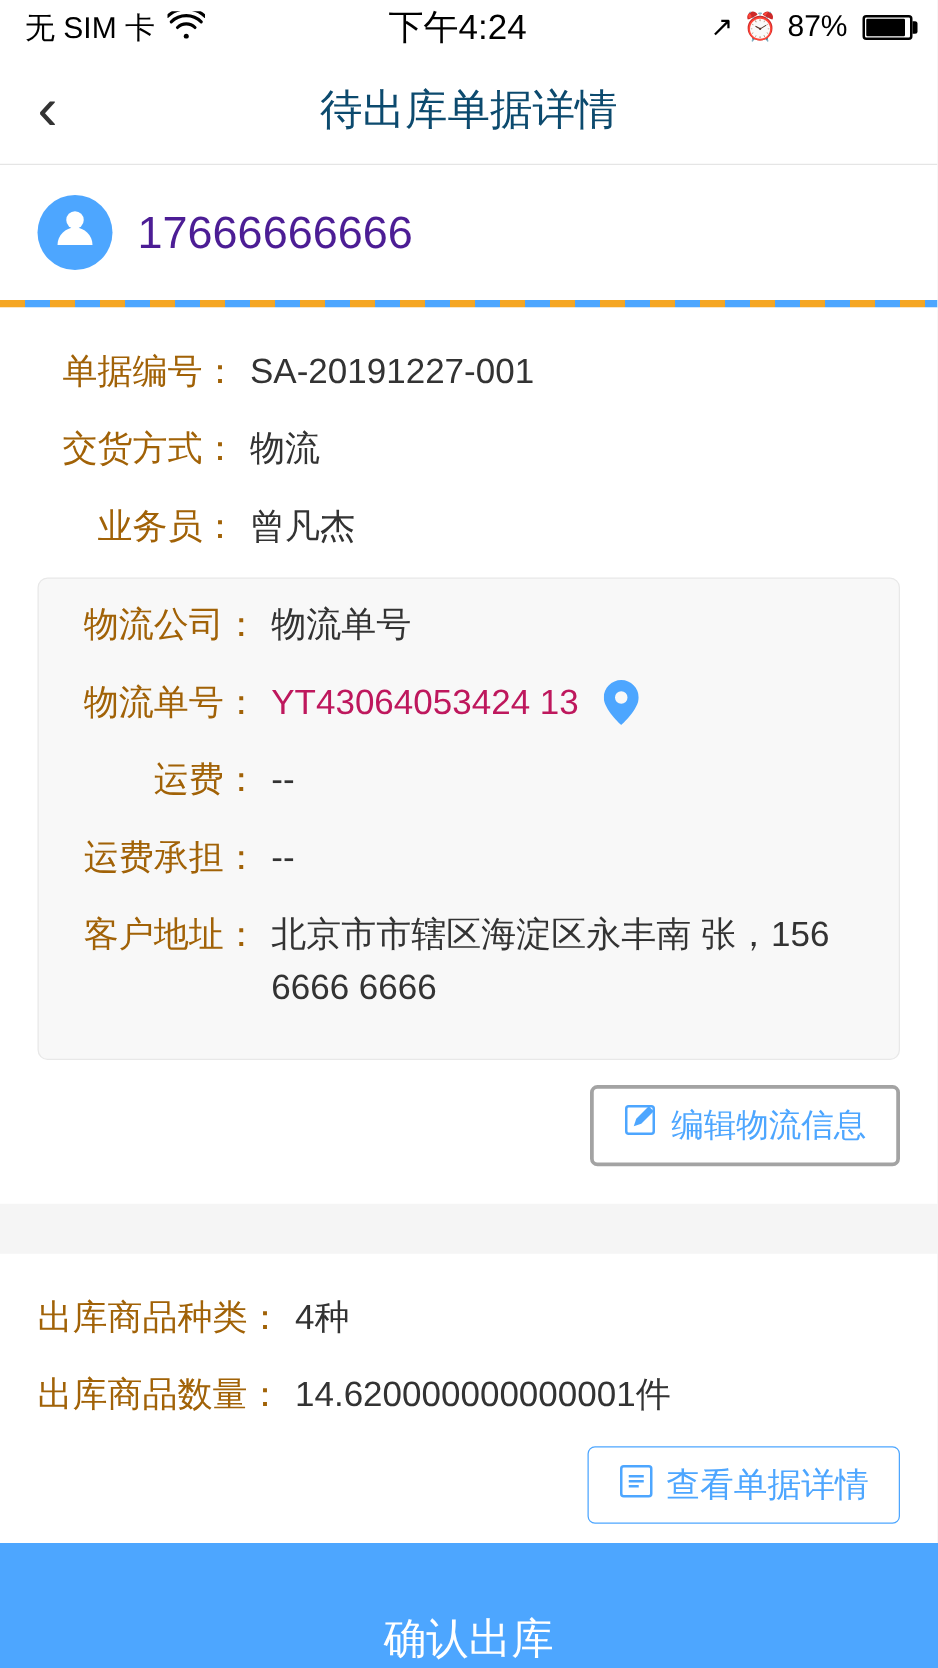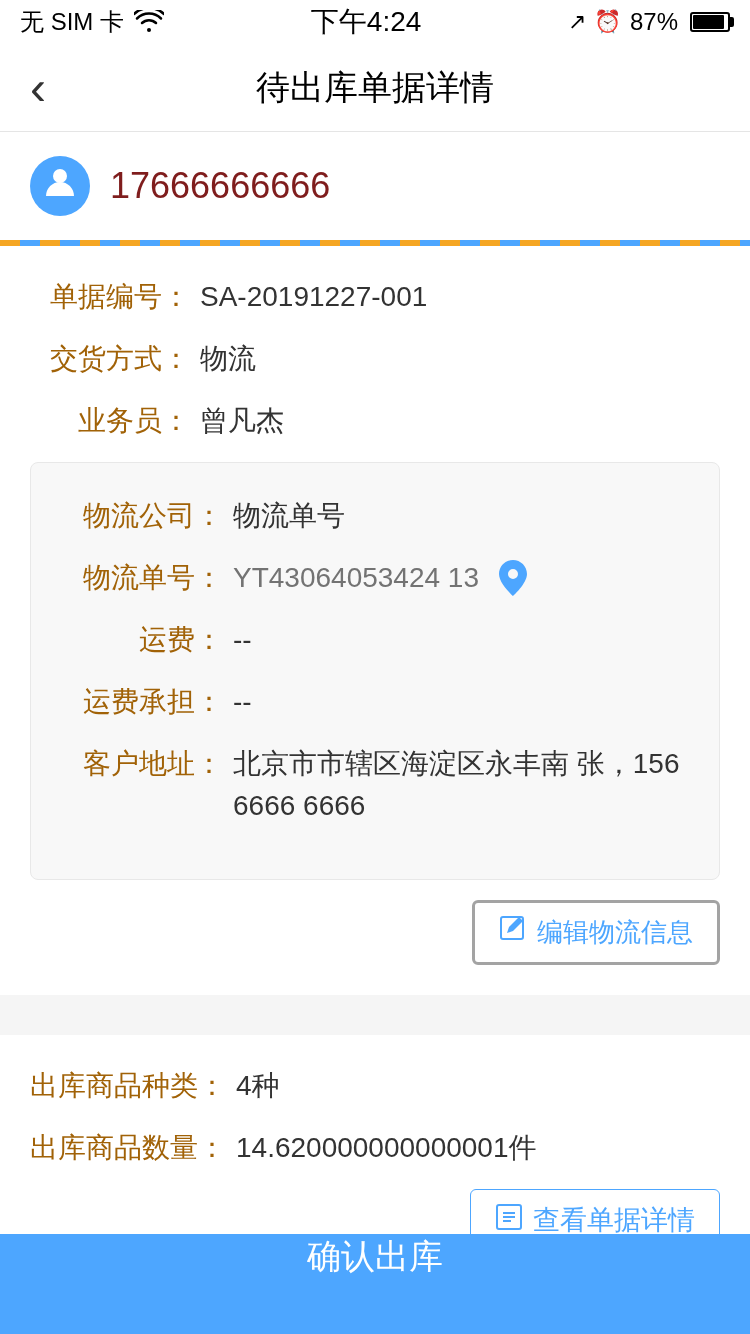--- a/index.html
+++ b/index.html
@@ -87,21 +87,21 @@
       color: #333;
       cursor: pointer;
       padding: 10px;
     }
     .nav-title {
       position: absolute;
       left: 50%;
       transform: translateX(-50%);
       font-size: 34px;
       font-weight: 500;
-      color: #000000;
+      color: #0c4a6e;
     }
 
     
     .customer-header {
       background: #fff;
       padding: 24px 30px;
       display: flex;
       align-items: center;
       gap: 20px;
       border-bottom: none;
@@ -114,21 +114,21 @@
       display: flex;
       align-items: center;
       justify-content: center;
     }
     .avatar-icon {
       color: #fff;
       font-size: 36px;
     }
     .customer-phone {
       font-size: 36px;
-      color: #7f1d1d;
+      color: #4c1d95;
       font-weight: 400;
     }
 
     
     .dashed-divider {
       width: 100%;
       height: 6px;
       background: repeating-linear-gradient(
         90deg,
         #f5a623 0px, #f5a623 20px,
@@ -164,34 +164,34 @@
       color: #333;
       flex: 1;
       margin-left: 10px;
     }
 
     
     .logistics-section {
       background: #f8f8f8;
       border: 1px solid #e8e8e8;
       border-radius: 8px;
-      padding: 32px;
+      padding: 16px;
       margin-top: 20px;
     }
     .logistics-section .info-row {
       margin-bottom: 20px;
     }
 
     .tracking-row {
       display: flex;
       align-items: center;
       gap: 10px;
     }
     .tracking-number {
-      color: #737373;
+      color: #be185d;
     }
     .location-icon {
       width: 36px;
       height: 36px;
       color: #4da6ff;
       flex-shrink: 0;
     }
 
     
     .edit-btn {
@@ -255,21 +255,21 @@
 
     
     .confirm-bar {
       position: fixed;
       bottom: 0;
       left: 0;
       width: 750px;
       height: 100px;
       background: #4da6ff;
       display: flex;
-      align-items: flex-start;
+      align-items: flex-end;
       justify-content: center;
       cursor: pointer;
     }
     .confirm-text {
       color: #fff;
       font-size: 34px;
       font-weight: 500;
     }
 
     .page-content {

